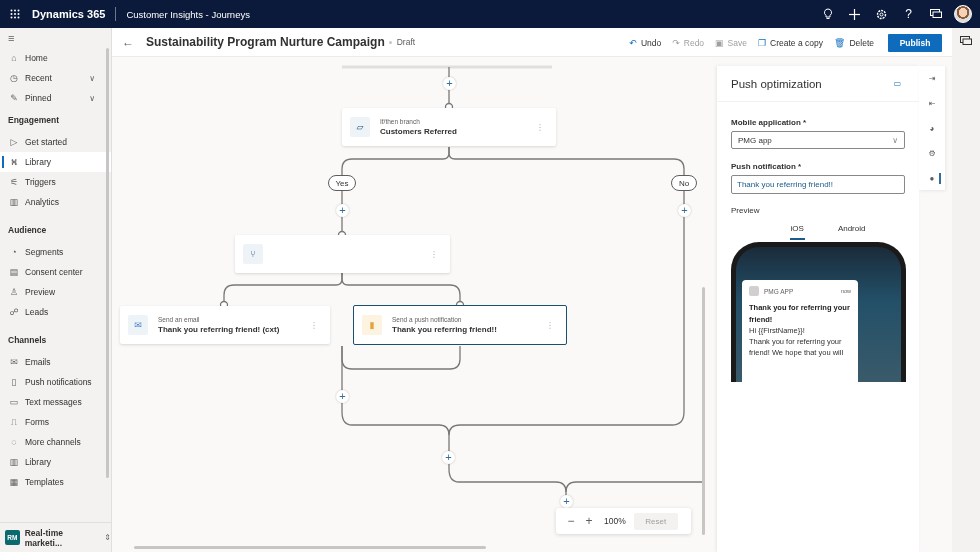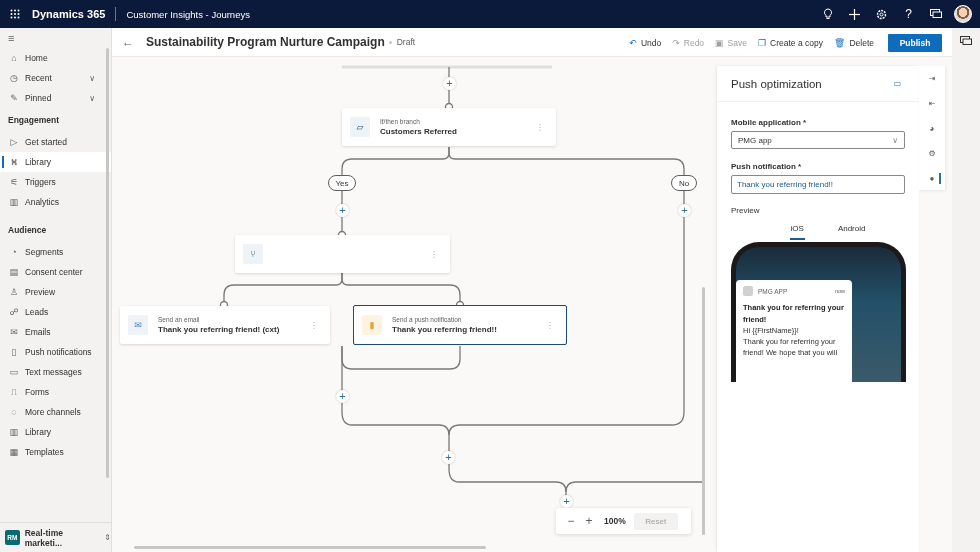--- a/index.html
+++ b/index.html
@@ -51,36 +51,36 @@
   .node .ntype { font-size: 6.5px; color: #605e5c; margin-bottom: 2px; }
   .node .nname { font-size: 8px; font-weight: bold; color: #323130; }
   .node .more { position: absolute; right: 12px; top: 50%; transform: translateY(-50%); font-size: 8px; color: #a19f9d; }
   .node.selected { border: 1.5px solid #1b4f72; box-shadow: none; }
   .pill { position: absolute; height: 16px; border: 1.2px solid #5f5e5c; border-radius: 9px; background: #fff; font-size: 8px; display: flex; align-items: center; justify-content: center; color: #323130; }
   .plus { position: absolute; width: 13px; height: 13px; border-radius: 50%; background: #fff; box-shadow: 0 0 2px rgba(0,0,0,0.25); color: #2f6f9f; font-size: 11px; line-height: 12px; text-align: center; }
   .hscroll { position: absolute; left: 22px; bottom: 3px; width: 352px; height: 3px; background: #c8c6c4; border-radius: 2px; }
   .vscroll { position: absolute; right: 12px; top: 230px; width: 3px; height: 248px; background: #c8c6c4; border-radius: 2px; }
   .zoombar { position: absolute; left: 444px; top: 451px; width: 135px; height: 26px; background: #fff; box-shadow: 0 1px 4px rgba(0,0,0,0.14); border-radius: 3px; display: flex; align-items: center; }
   .zoombar .zb { width: 18px; font-size: 12px; color: #605e5c; text-align: center; }
-  .zoombar .pct { font-size: 8.5px; margin-left: 6px; margin-right: 8px; color: #323130; font-weight: bold; }
+  .zoombar .pct { font-size: 8.5px; margin-left: 6px; margin-right: 8px; color: #323130; }
   .zoombar .reset { width: 44px; height: 17px; background: #f3f2f1; color: #a19f9d; font-size: 8px; display: flex; align-items: center; justify-content: center; border-radius: 2px; }
 
   .panel { position: absolute; left: 717px; top: 66px; width: 202px; height: 486px; background: #fff; box-shadow: -1px 0 3px rgba(0,0,0,0.08); }
   .panel-head { height: 36px; display: flex; align-items: center; padding-left: 14px; border-bottom: 1px solid #f3f2f1; position: relative; }
   .panel-title { font-size: 11.5px; color: #323130; }
   .panel-head .pi { position: absolute; right: 18px; font-size: 8px; color: #0f6cbd; }
   .field-label { font-size: 8px; font-weight: bold; color: #323130; margin: 0 14px; }
   .select { margin: 4px 14px 0 14px; height: 18px; border: 1px solid #8a8886; border-radius: 2px; display: flex; align-items: center; justify-content: space-between; padding: 0 6px; font-size: 8px; color: #323130; }
   .select .chev { color: #8a8886; font-size: 8px; }
   .input { margin: 4px 14px 0 14px; height: 19px; border: 1px solid #8a8886; border-radius: 2px; display: flex; align-items: center; padding: 0 5px; font-size: 8px; color: #1b5b8c; }
   .tabs { display: flex; justify-content: center; margin-top: 9px; }
   .tab { font-size: 8px; color: #323130; padding: 0 7px 5px 7px; position: relative; margin-left: 20px; }
   .tab.active::after { content: ""; position: absolute; left: 6px; right: 6px; bottom: -2px; height: 2px; background: #1b5b8c; }
   .phone { position: absolute; left: 14px; top: 176px; width: 175px; height: 140px; border-radius: 28px 28px 0 0; background: linear-gradient(180deg, #1a2b3a 0%, #235068 40%, #3a5a6a 100%); border: 5px solid #1a1a1a; border-bottom: none; overflow: hidden; }
-  .notif { position: absolute; left: 0; top: 33px; width: 116px; height: 110px; background: #fff; border-radius: 4px; padding: 6px 7px; }
+  .notif { position: absolute; left: 6px; top: 33px; width: 116px; height: 110px; background: #fff; border-radius: 4px; padding: 6px 7px; }
   .notif .nh { display: flex; align-items: center; font-size: 6.5px; color: #605e5c; margin-bottom: 6px; }
   .notif .appicon { width: 10px; height: 10px; background: #d2d0ce; border-radius: 2px; margin-right: 5px; }
   .notif .now { margin-left: auto; font-size: 5.5px; }
   .notif .nt { font-size: 7.5px; font-weight: bold; line-height: 11.5px; color: #252423; }
   .notif .nb { font-size: 7.5px; line-height: 11px; color: #323130; }
   .sidestrip { position: absolute; left: 919px; top: 66px; width: 26px; height: 124px; background: #fff; box-shadow: 1px 1px 3px rgba(0,0,0,0.08); }
   .sidestrip .si { height: 25px; display: flex; align-items: center; justify-content: center; font-size: 8px; color: #605e5c; position: relative; }
   .sidestrip .si.active::after { content: ""; position: absolute; right: 4px; top: 7px; width: 2px; height: 11px; background: #2f6f9f; }
 </style>
 </head>
@@ -181,20 +181,21 @@
     </div>
   <div class="sb-item">
       <span class="ic">♙</span>
       <span>Preview</span>
     </div>
   <div class="sb-item">
       <span class="ic">☍</span>
       <span>Leads</span>
     </div>
 
+  <div class="sb-section" style="margin-top:6px">Channels</div>
   <div class="sb-item">
       <span class="ic">✉</span>
       <span>Emails</span>
     </div>
   <div class="sb-item">
       <span class="ic">▯</span>
       <span>Push notifications</span>
     </div>
   <div class="sb-item">
       <span class="ic">▭</span>

